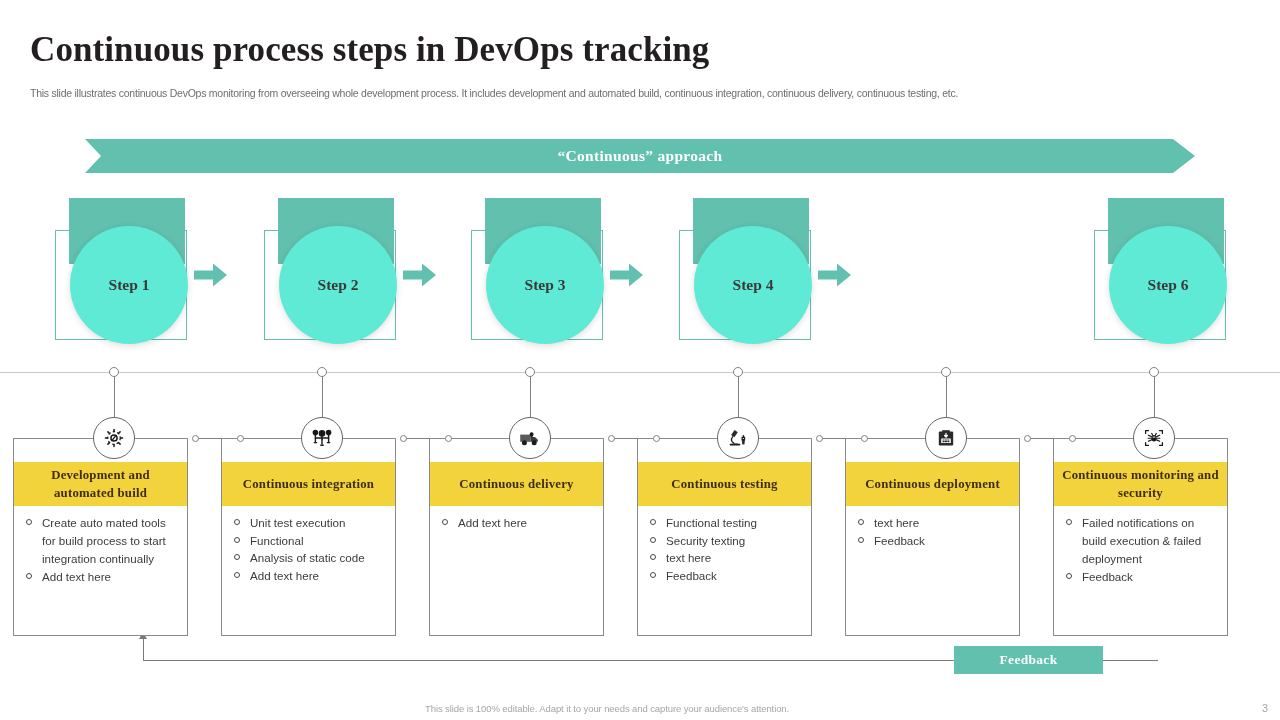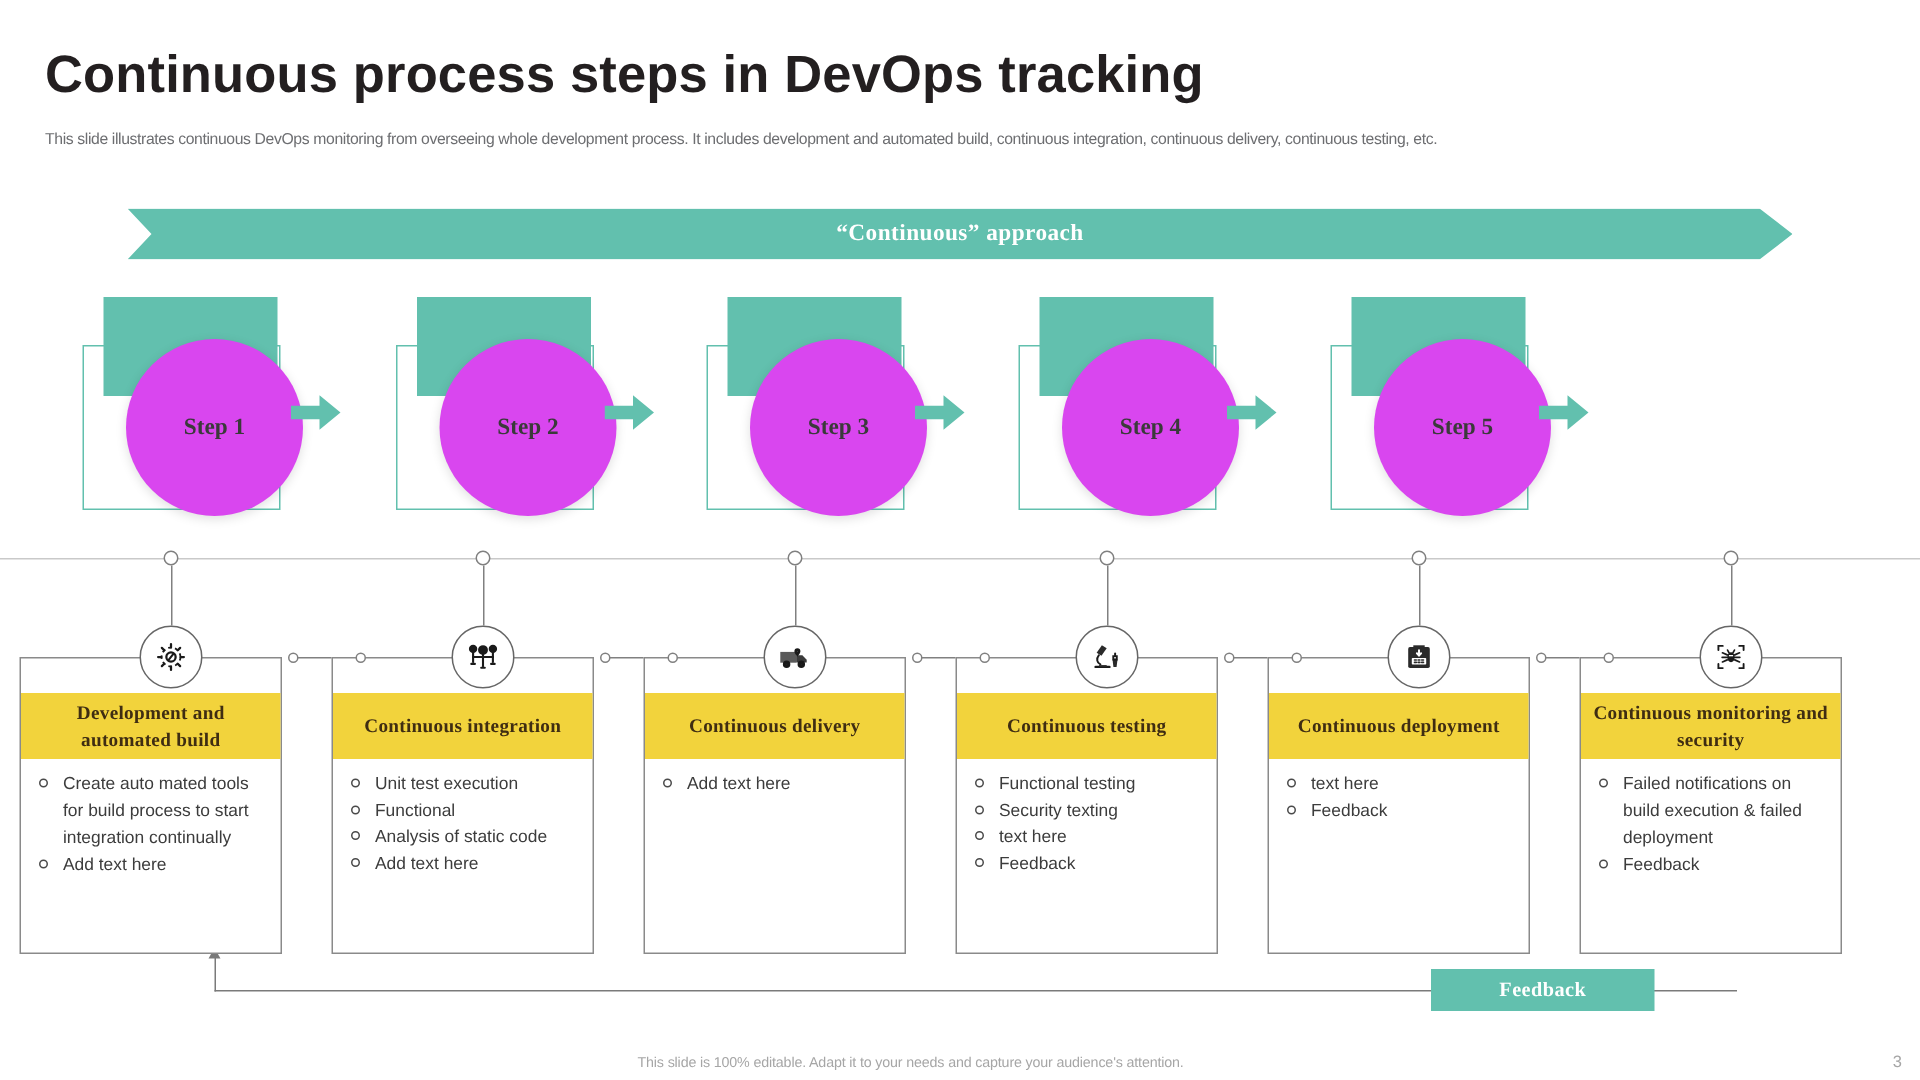--- a/index.html
+++ b/index.html
@@ -7,21 +7,21 @@
     width: 1280px; height: 720px;
     background: #ffffff;
     font-family: "Liberation Sans", sans-serif;
     overflow: hidden;
   }
   #slide { position: relative; width: 1280px; height: 720px; background: #fff; }
 
   
   .title {
     position: absolute; left: 30px; top: 30px;
-    font-family: Liberation Sans, sans-serif;
+    font-family: Liberation Serif, serif;
     font-weight: bold; font-size: 35px; color: #231f20;
     letter-spacing: 0.1px; white-space: nowrap;
   }
   .subtitle {
     position: absolute; left: 30px; top: 87px; width: 1180px;
     font-family: "Liberation Sans", sans-serif;
     font-size: 10.5px; color: #6d6e71; letter-spacing: -0.25px;
     white-space: nowrap;
   }
 
@@ -44,22 +44,22 @@
   .step { position: absolute; top: 0; width: 180px; height: 150px; }
   .step-topbar {
     position: absolute; left: 14px; top: 0; width: 116px; height: 66px;
     background: #62c0ae;
   }
   .step-frame {
     position: absolute; left: 0; top: 32px; width: 132px; height: 110px;
     border: 1.1px solid #62c0ae;
   }
   .step-circle {
-    position: absolute; left: 29px; top: 28px; width: 118px; height: 118px;
-    border-radius: 50%; background: #d946ef;
+    position: absolute; left: 15px; top: 28px; width: 118px; height: 118px;
+    border-radius: 50%; background: #5eead4;
     box-shadow: 0 2px 7px rgba(0,0,0,0.13);
     display: flex; align-items: center; justify-content: center;
   }
   .step-label {
     font-family: "Liberation Serif", serif;
     font-weight: bold; font-size: 15.5px; color: #3a3a3a;
   }
   .step-arrow {
     position: absolute; left: 139px; top: 62px; width: 34px; height: 30px;
   }
@@ -218,29 +218,26 @@
     <div class="step" id="step-3" style="left: 679px;">
         <div class="step-topbar"></div>
         <div class="step-frame"></div>
         <div class="step-circle">
           <span class="step-label">Step 4</span>
         </div>
         <div class="step-arrow"><svg viewBox="0 0 34 30">
             <path d="M0 10.5h19V3.5L33 15 19 26.5v-7H0z" fill="#62c0ae"></path>
           </svg></div>
       </div>
-    <div class="step" id="step-4" style="left: 887px;">
+    <div class="step" id="step-5" style="left: 1094px;">
         <div class="step-topbar"></div>
         <div class="step-frame"></div>
         <div class="step-circle">
-          <span class="step-label">Step 5</span>
-        </div>
-        <div class="step-arrow"><svg viewBox="0 0 34 30">
-            <path d="M0 10.5h19V3.5L33 15 19 26.5v-7H0z" fill="#62c0ae"></path>
-          </svg></div>
+          <span class="step-label">Step 6</span>
+        </div>
       </div>
   </div>
 
   <div class="rail"></div>
 
   <div class="cards">
     <div class="col" id="col-0" style="left: 10px;">
         <div class="drop-node"></div>
         <div class="drop-line"></div>
         <div class="side-seg right"></div>

